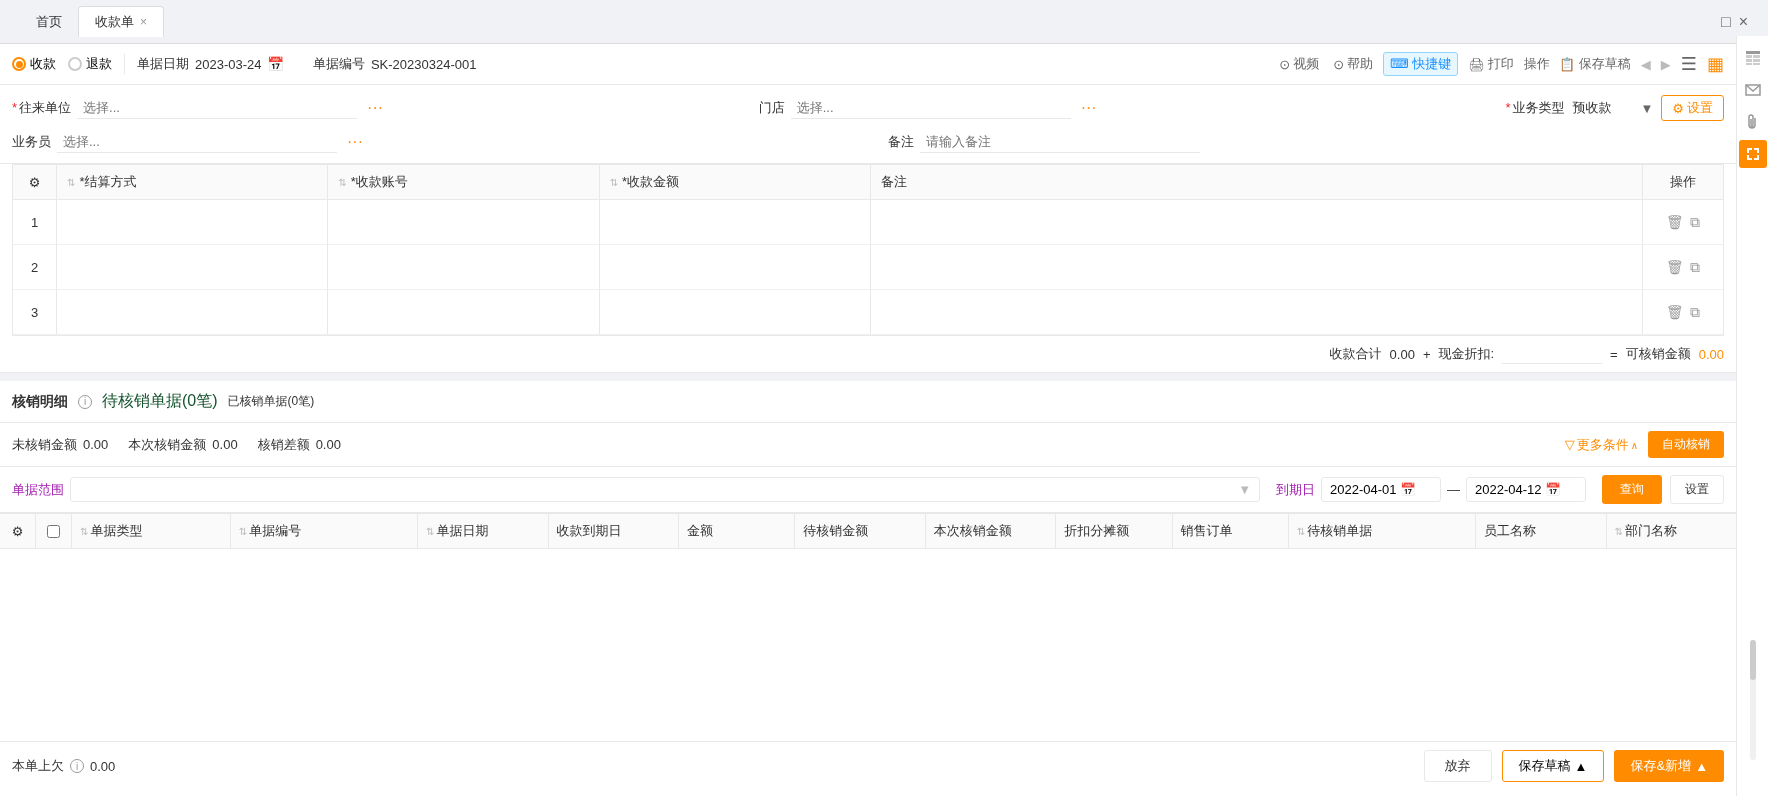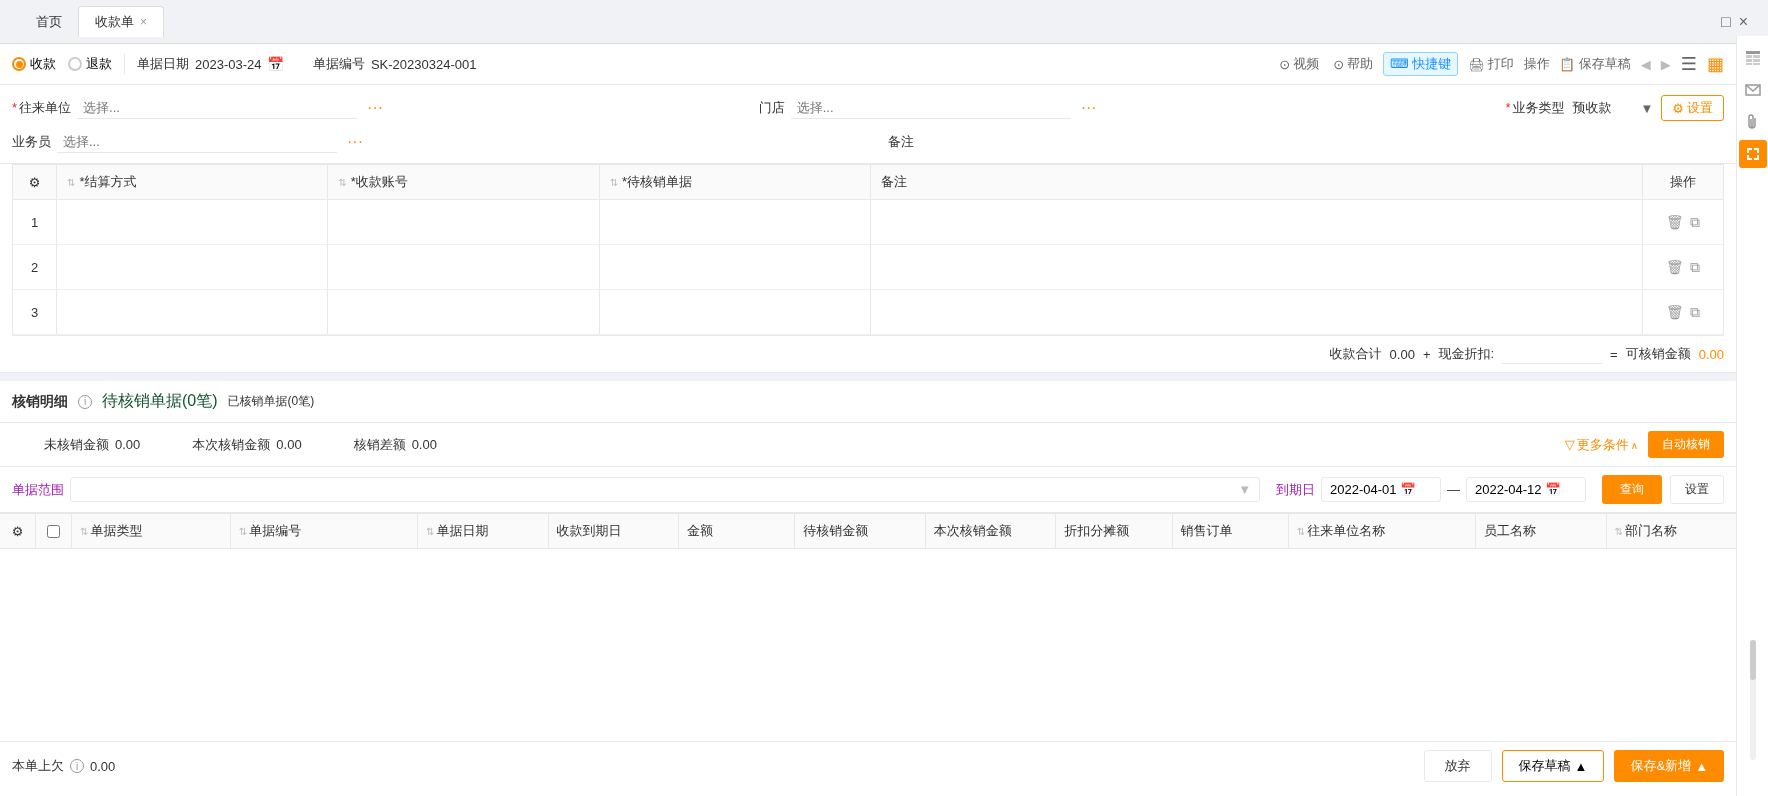--- a/index.html
+++ b/index.html
@@ -137,21 +137,21 @@
     .section-title { font-size: 14px; font-weight: 600; color: #333; }
     .section-tab { color: #14532d; cursor: pointer; font-size: 16px; }
     .section-tab-text { color: #333; font-size: 12px; }
 
     .filter-row {
       display: flex; align-items: center; gap: 20px;
       padding: 8px 12px;
       background: #fff;
       border-bottom: 1px solid #e8e8e8;
     }
-    .filter-item { display: flex; align-items: center; gap: 6px; color: #333; font-size: 12px; margin-left: 32px; }
+    .filter-item { display: flex; align-items: center; gap: 6px; color: #333; font-size: 12px; }
     .filter-right { margin-left: auto; display: flex; align-items: center; gap: 10px; }
     .more-conditions { color: #ff8c00; cursor: pointer; font-size: 12px; display: flex; align-items: center; gap: 2px; }
     .auto-write-btn { background: #ff8c00; color: #fff; border: none; border-radius: 3px; padding: 5px 14px; cursor: pointer; font-size: 12px; }
 
     
     .query-row {
       display: flex; align-items: center; gap: 16px;
       padding: 8px 12px;
       background: #fff;
       border-bottom: 1px solid #e8e8e8;
@@ -316,40 +316,41 @@
         </div>
       </div>
       <div class="form-row" style="margin-bottom:0;">
         <div class="form-field">
           <span class="form-label">业务员</span>
           <input class="form-input" type="text" style="max-width: 280px;" placeholder="选择...">
           <span class="form-more">···</span>
         </div>
         <div class="form-field" style="margin-left:40px;">
           <span class="form-label">备注</span>
+          <input class="form-input" type="text" style="max-width: 280px;" placeholder="请输入备注">
         </div>
       </div>
     </div>
 
     <div class="table-container">
       <div class="table-header">
         <div class="th col-setting">
           <span>⚙</span>
         </div>
         <div class="th col-pay">
           <span class="sort-icon">⇅</span>
           <span>*结算方式</span>
         </div>
         <div class="th col-account">
           <span class="sort-icon">⇅</span>
           <span>*收款账号</span>
         </div>
         <div class="th col-amount">
           <span class="sort-icon">⇅</span>
-          <span>*待核销单据</span>
+          <span>*收款金额</span>
         </div>
         <div class="th col-remark">
           <span>备注</span>
         </div>
         <div class="th col-action">
           <span>操作</span>
         </div>
       </div>
 
       <div class="table-row-data">
@@ -501,21 +502,21 @@
         <span>本次核销金额</span>
       </div>
       <div class="bth btcol-discount">
         <span>折扣分摊额</span>
       </div>
       <div class="bth btcol-order">
         <span>销售订单</span>
       </div>
       <div class="bth btcol-partner">
         <span class="sort-icon">⇅</span>
-        <span>往来单位名称</span>
+        <span>待核销单据</span>
       </div>
       <div class="bth btcol-employee">
         <span>员工名称</span>
       </div>
       <div class="bth btcol-dept">
         <span class="sort-icon">⇅</span>
         <span>部门名称</span>
       </div>
     </div>
 

